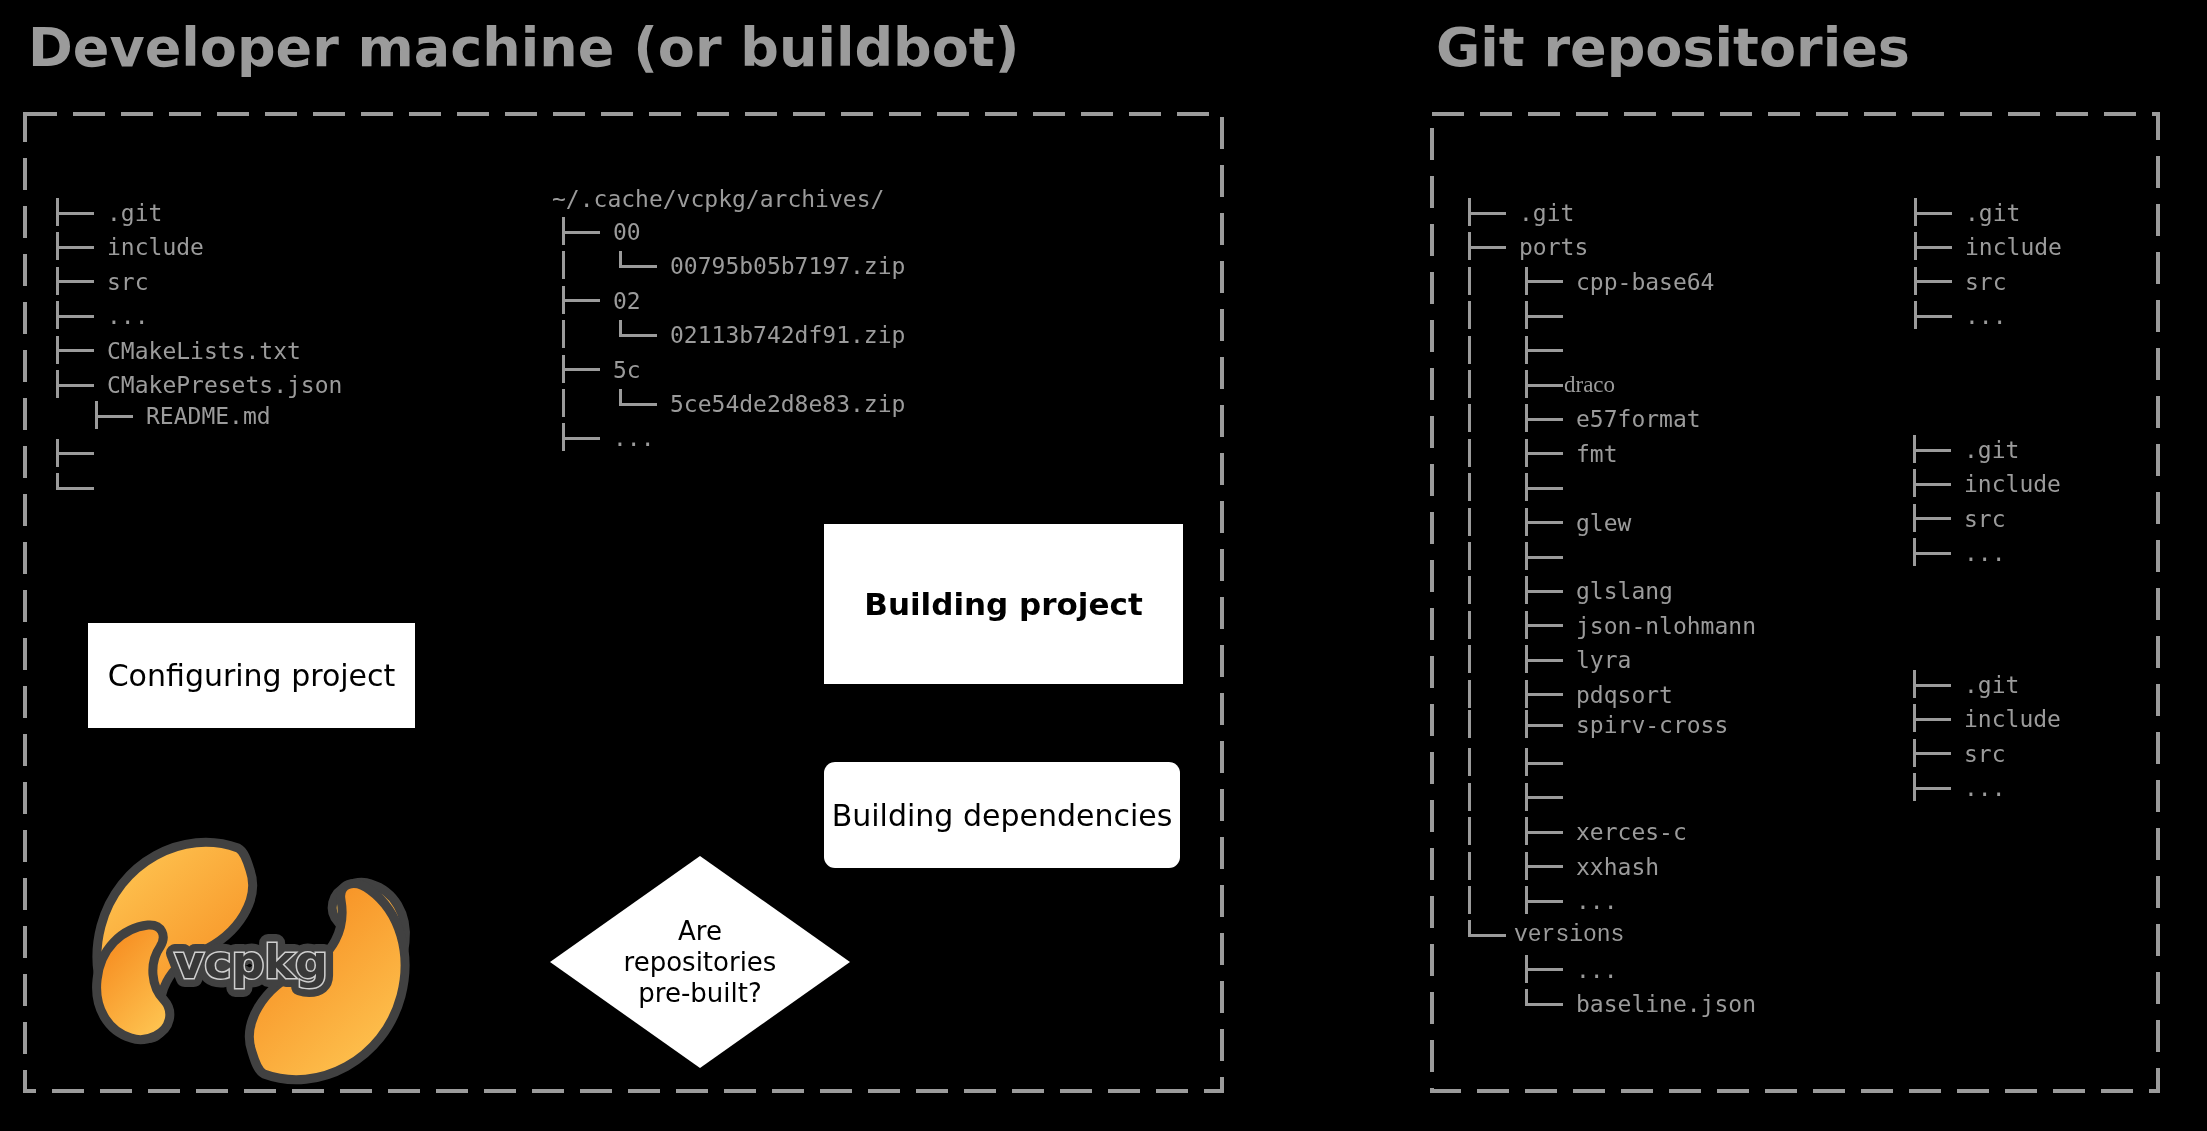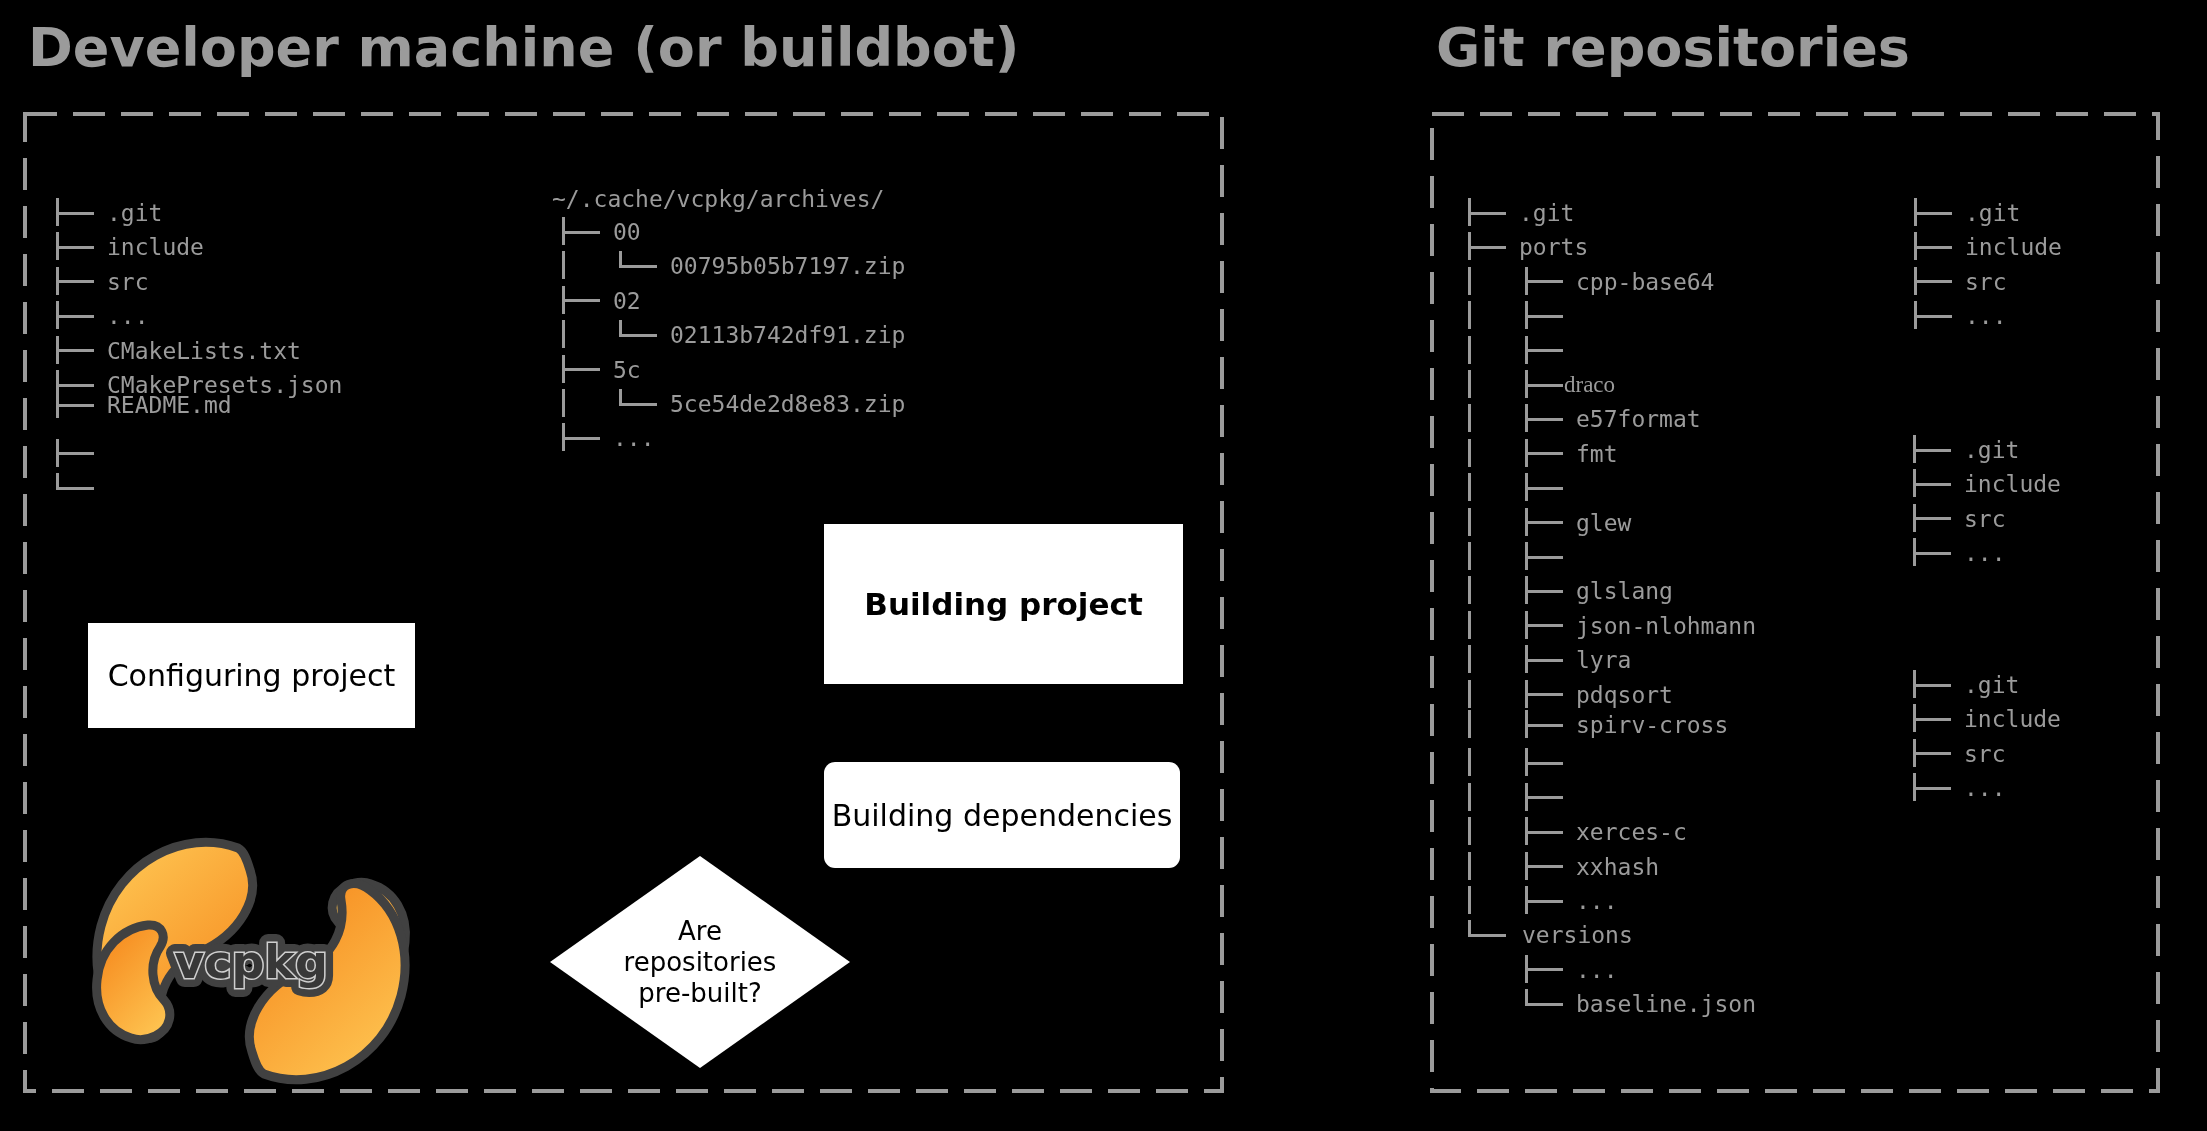--- a/index.html
+++ b/index.html
@@ -87,21 +87,21 @@
       <div class="trow" style="top: 137.6px; height: 34.4px;">
         <div class="tv" style="left: 0px;"></div>
         <div class="th" style="left: 0px;"></div>
         <div class="tlabel" style="left: 51px;">CMakeLists.txt</div>
       </div>
       <div class="trow" style="top: 172px; height: 34.4px;">
         <div class="tv" style="left: 0px;"></div>
         <div class="th" style="left: 0px;"></div>
         <div class="tlabel" style="left: 51px;">CMakePresets.json</div>
       </div>
-      <div class="trow" style="top: 192px; height: 34.4px;">
+      <div class="trow" style="top: 203px; height: 34.4px; margin-left: 39px;">
         <div class="tv" style="left: 0px;"></div>
         <div class="th" style="left: 0px;"></div>
         <div class="tlabel" style="left: 51px;">README.md</div>
       </div>
       <div class="trow" style="top: 240.8px; height: 34.4px;">
         <div class="tv" style="left: 0px;"></div>
         <div class="th" style="left: 0px;"></div>
       </div>
       <div class="trow" style="top: 275.2px; height: 34.4px;">
         <div class="tv half" style="left: 0px;"></div>
@@ -264,21 +264,21 @@
       </div>
       <div class="trow" style="top: 688px; height: 34.4px;">
         <div class="tv" style="left: 0px;"></div>
         <div class="tv" style="left: 57px;"></div>
         <div class="th" style="left: 57px;"></div>
         <div class="tlabel" style="left: 108px;">...</div>
       </div>
       <div class="trow" style="top: 722.4px; height: 34.4px;">
         <div class="tv half" style="left: 0px;"></div>
         <div class="th" style="left: 0px;"></div>
-        <div class="tlabel" style="left: 54px;">versions</div>
+        <div class="tlabel" style="left: 46px; font-family: Liberation Mono, monospace;">versions</div>
       </div>
       <div class="trow" style="top: 756.8px; height: 34.4px;">
         <div class="tv" style="left: 57px;"></div>
         <div class="th" style="left: 57px;"></div>
         <div class="tlabel" style="left: 108px;">...</div>
       </div>
       <div class="trow" style="top: 791.2px; height: 34.4px;">
         <div class="tv half" style="left: 57px;"></div>
         <div class="th" style="left: 57px;"></div>
         <div class="tlabel" style="left: 108px;">baseline.json</div>

